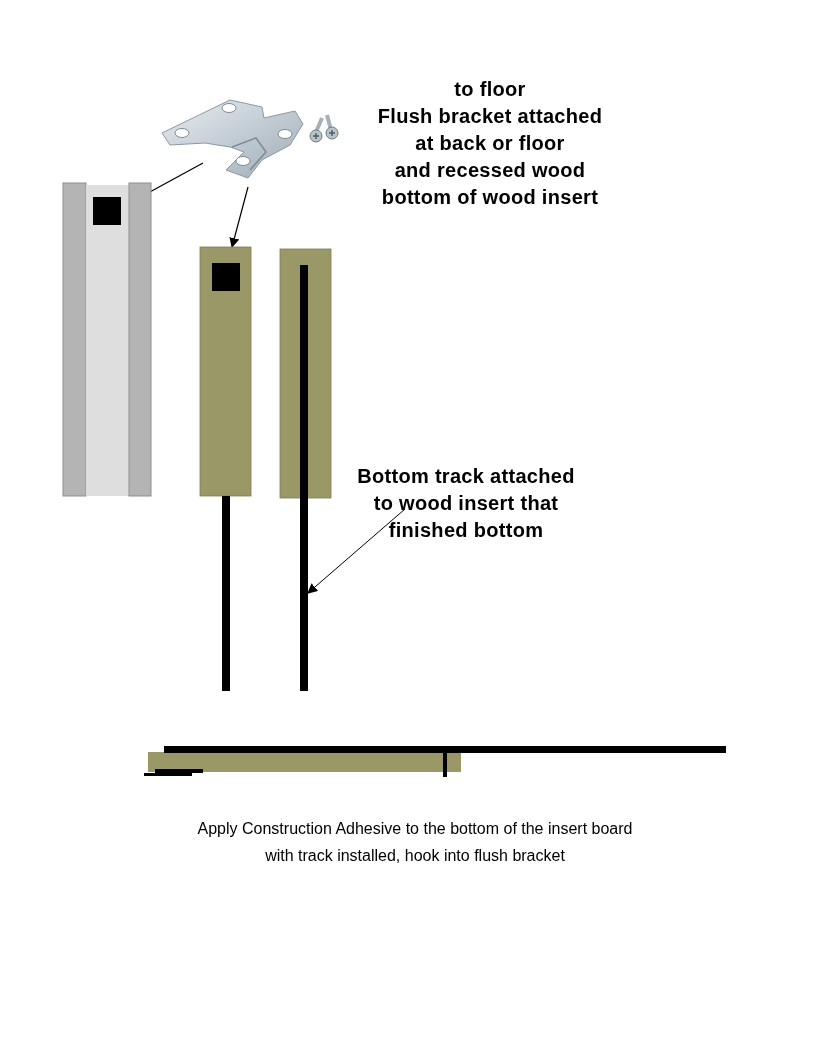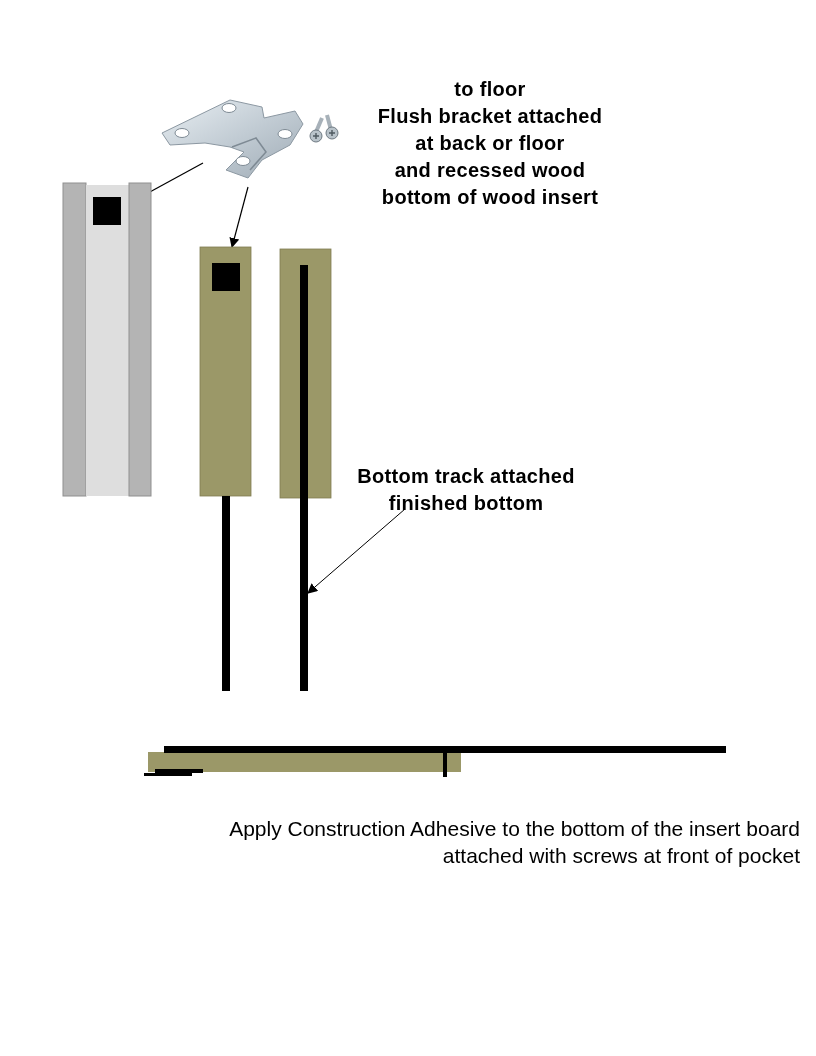--- a/index.html
+++ b/index.html
@@ -1,18 +1,18 @@
 <!DOCTYPE html>
 <html><head>
   <meta charset="utf-8">
   <style>
     html, body { margin: 0; padding: 0; background: #ffffff; }
     body { width: 816px; height: 1056px; position: relative; overflow: hidden; font-family: "Liberation Sans", sans-serif; }
     .label { position: absolute; text-align: center; color: #000; font-weight: bold; font-size: 20px; line-height: 27px; letter-spacing: 0.3px; }
-    .caption { position: absolute; text-align: right; color: #000; font-size: 21px; line-height: 27px; }
+    .caption { position: absolute; text-align: center; color: #000; font-size: 16px; line-height: 27px; }
     svg { position: absolute; left: 0; top: 0; }
   </style>
 </head>
 <body>
 
 <svg width="816" height="1056" viewBox="0 0 816 1056">
   <defs>
     <marker id="arrowhead" markerWidth="10" markerHeight="10" refX="9" refY="5" orient="auto" markerUnits="userSpaceOnUse">
       <path d="M0,0 L10,5 L0,10 z" fill="#000"></path>
     </marker>
@@ -75,19 +75,20 @@
 <div class="label" style="left:340px; top:76px; width:300px;">
   <div>to floor</div>
   <div>Flush bracket attached</div>
   <div>at back or floor</div>
   <div>and recessed wood</div>
   <div>bottom of wood insert</div>
 </div>
 
 <div class="label" style="left:325px; top:439px; width:282px;margin-top:24px;">
   <div>Bottom track attached</div>
+  <div>to wood insert that</div>
   <div>finished bottom</div>
 </div>
 
 <div class="caption" style="left:30px; top:815px; width:770px;">
   <div>Apply Construction Adhesive to the bottom of the insert board</div>
-  <div>attached with screws at front of pocket</div>
+  <div>with track installed, hook into flush bracket</div>
 </div>
 
 </body></html>

